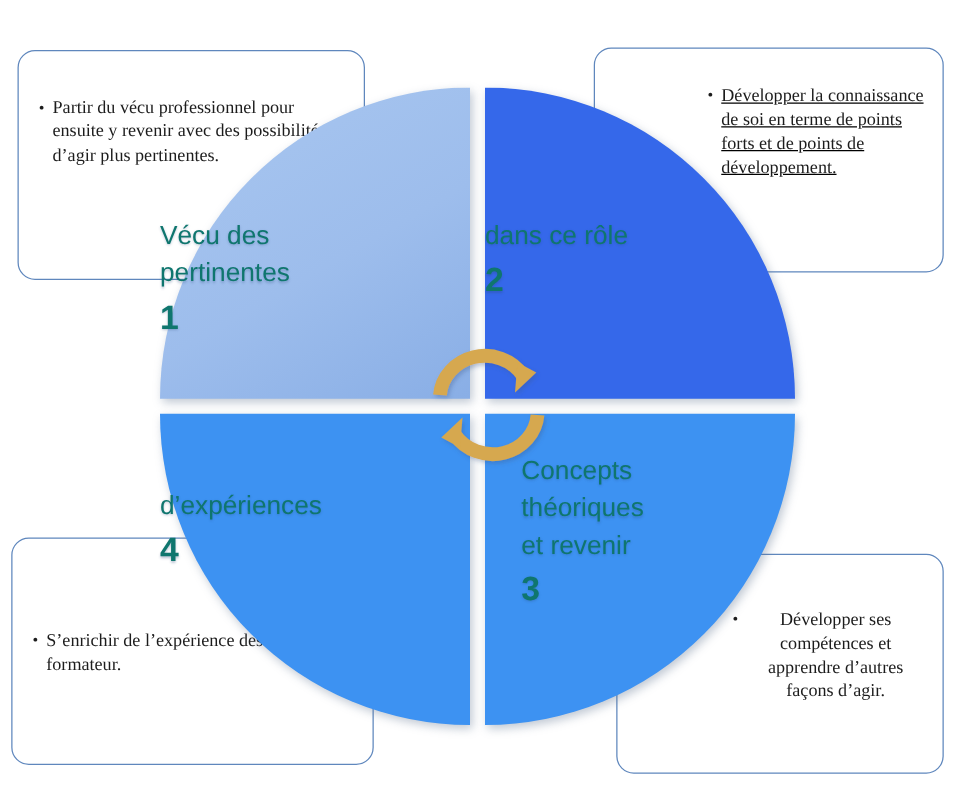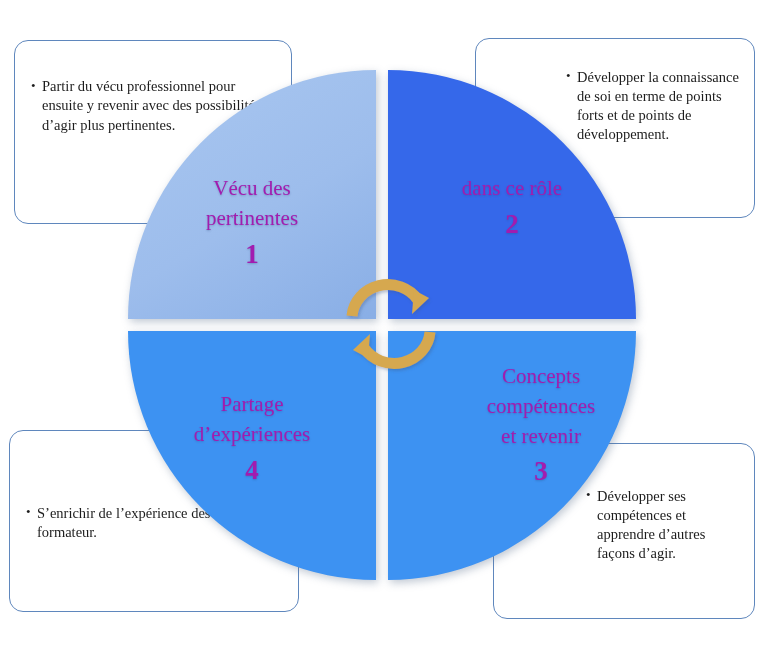--- a/index.html
+++ b/index.html
@@ -51,22 +51,22 @@
   .callout li::before {
     content: "\2022";
     position: absolute;
     left: 0;
     top: -0.5px;
     font-size: 13px;
     color: #1c1c1c;
   }
 
   #box-1 { left: 14px;  top: 40px;  width: 278px; height: 184px; padding: 0 12px 0 16px; }
-  #box-2 { left: 475px; top: 38px;  width: 280px; height: 180px; padding: 0 14px 0 90px; }
-  #box-3 { left: 493px; top: 443px; width: 262px; height: 176px; padding: 0 14px 0 92px; }
+  #box-2 { left: 475px; top: 38px;  width: 280px; height: 180px; padding: 0 14px 0 90px; text-decoration: underline; }
+  #box-3 { left: 493px; top: 443px; width: 262px; height: 176px; padding: 0 14px 0 92px; text-align: center; }
   #box-4 { left: 9px;   top: 430px; width: 290px; height: 182px; padding: 0 14px 0 16px; }
 
   #box-1 .bullet-list { transform: translateY(-26px); }
   #box-2 .bullet-list { transform: translateY(-22px); }
   #box-3 .bullet-list { transform: translateY(-6px); }
   #box-4 .bullet-list { transform: translateY(2px); }
 
   
   #circle-wrap {
     position: absolute;
@@ -111,23 +111,23 @@
   
   #quad-4 { left: 0;     top: 261px; }
   #quad-4 .quad-inner {
     left: 0; top: -249px;
     background: #3d92f2;
   }
 
   .quad-label {
     position: absolute;
     width: 248px;
-    text-align: center;
-    color: #a21caf;
-    font-family: Liberation Serif, serif;
+    text-align: left;
+    color: #0f766e;
+    font-family: Liberation Sans, sans-serif;
     pointer-events: none;
   }
   .quad-title {
     font-size: 21px;
     line-height: 1.42;
     text-shadow: 0 1px 2px rgba(40,70,120,0.30);
   }
   .quad-num {
     font-size: 27px;
     font-weight: bold;
@@ -206,29 +206,28 @@
     <div class="quad-label" id="label-2">
       <div class="quad-title">
         <div>dans ce rôle</div>
       </div>
       <div class="quad-num">2</div>
     </div>
 
     <div class="quad-label" id="label-3">
       <div class="quad-title">
         <div>Concepts</div>
-        <div>compétences</div>
+        <div>théoriques</div>
         <div>et revenir</div>
       </div>
       <div class="quad-num">3</div>
     </div>
 
     <div class="quad-label" id="label-4">
       <div class="quad-title">
-        <div>Partage</div>
         <div>d’expériences</div>
       </div>
       <div class="quad-num">4</div>
     </div>
   </div>
 
   <div id="cycle-arrows">
     <svg width="102" height="104" viewBox="0 0 102 104" xmlns="http://www.w3.org/2000/svg">
       <defs>
         <filter id="arrShadow" x="-30%" y="-30%" width="170%" height="170%">

